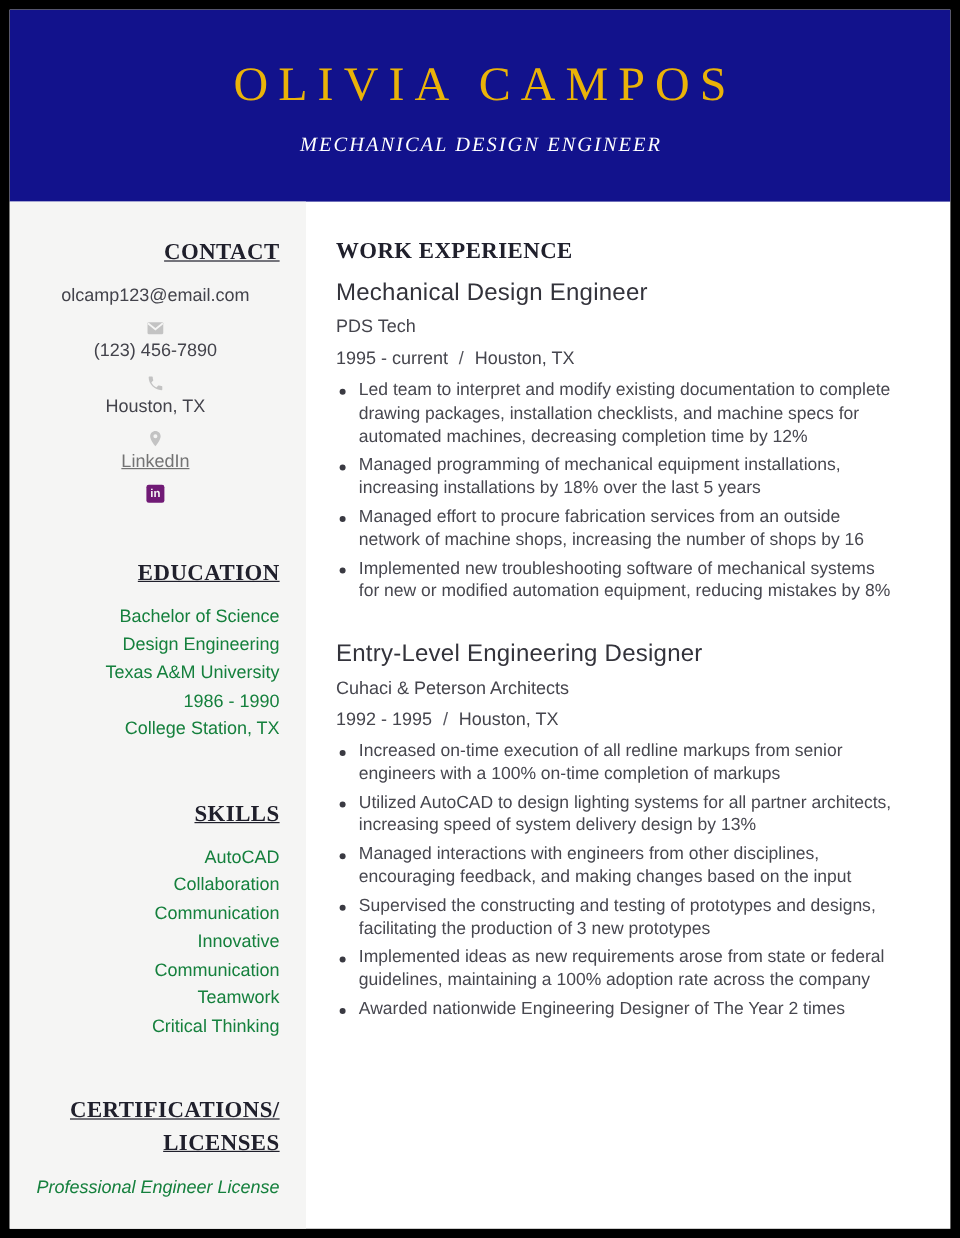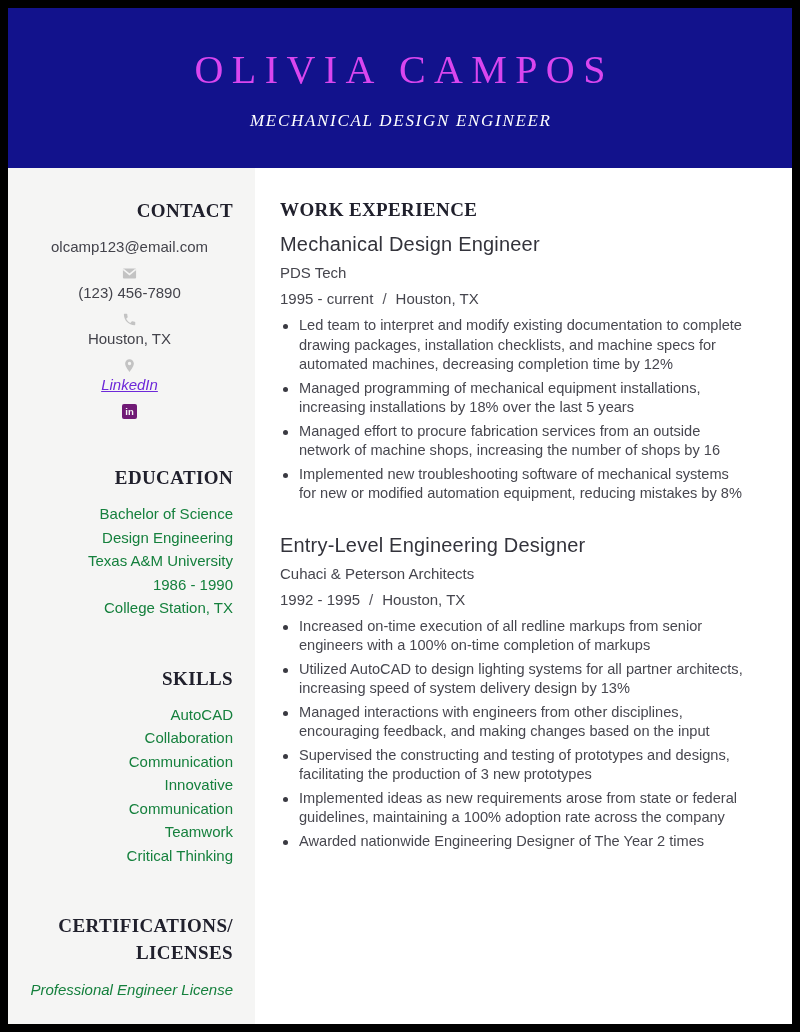--- a/index.html
+++ b/index.html
@@ -10,21 +10,21 @@
     background:#fff; display:flex; flex-direction:column; overflow:hidden;
   }
 
   
   .banner {
     flex:none; height:160px; background:#12128c;
     display:flex; flex-direction:column; align-items:center; justify-content:center;
   }
   .name {
     font-family:"Liberation Serif","DejaVu Serif",serif; font-weight:400;
-    color:#d946ef; font-size:40px; letter-spacing:0.21em; text-indent:0.21em;
+    color:#eab308; font-size:40px; letter-spacing:0.21em; text-indent:0.21em;
     white-space:nowrap;
   }
   .subtitle {
     margin-top:18px; font-family:"Liberation Serif","DejaVu Serif",serif;
     font-style:italic; color:#ffffff; font-size:17px; letter-spacing:0.1em;
     text-indent:0.1em; white-space:nowrap;
   }
 
   
   .content { flex:1; display:flex; min-height:0; }
@@ -35,29 +35,29 @@
   .main { flex:1; padding:28px 48px 20px 25px; }
 
   h2.section-heading {
     font-family:"Liberation Serif","DejaVu Serif",serif; font-weight:700;
     font-size:19px; color:#20202c; letter-spacing:0.02em; white-space:pre-line;
     line-height:27px;
   }
 
   
   .sidebar .section { margin-bottom:45px; }
-  .sidebar h2.section-heading { margin-bottom:11px; }
+  .sidebar h2.section-heading { margin-bottom:11px;text-decoration:underline; }
   .side-text { font-size:15px; line-height:23.5px; color:#15803d; }
   .contact-row {
     display:flex; justify-content:flex-end; align-items:center; gap:8px;
     font-size:15px; line-height:23px; color:#43434b;flex-direction:column;
   }
   .contact-row .icon { flex:none; width:15px; height:15px; display:flex; align-items:center; justify-content:center; }
   .contact-row .icon svg { width:15px; height:15px; display:block; }
-  a.linkedin-link { color:#6d28d9; text-decoration:underline; cursor:pointer;font-style:italic; }
+  a.linkedin-link { color:#737373; text-decoration:underline; cursor:pointer; }
   .li-badge {
     width:15px; height:15px; background:#701a75; border-radius:2px;
     color:#f6f6f5; font-size:9.5px; font-weight:700; line-height:15px; text-align:center;
   }
   .cert-lines { margin-top:12px;font-style:italic; }
 
   
   .main h2.section-heading { margin-bottom:10px; }
   .job { margin-bottom:30px; }
   .job-title { font-size:20px; font-weight:400; color:#33333b; letter-spacing:0.01em; }

